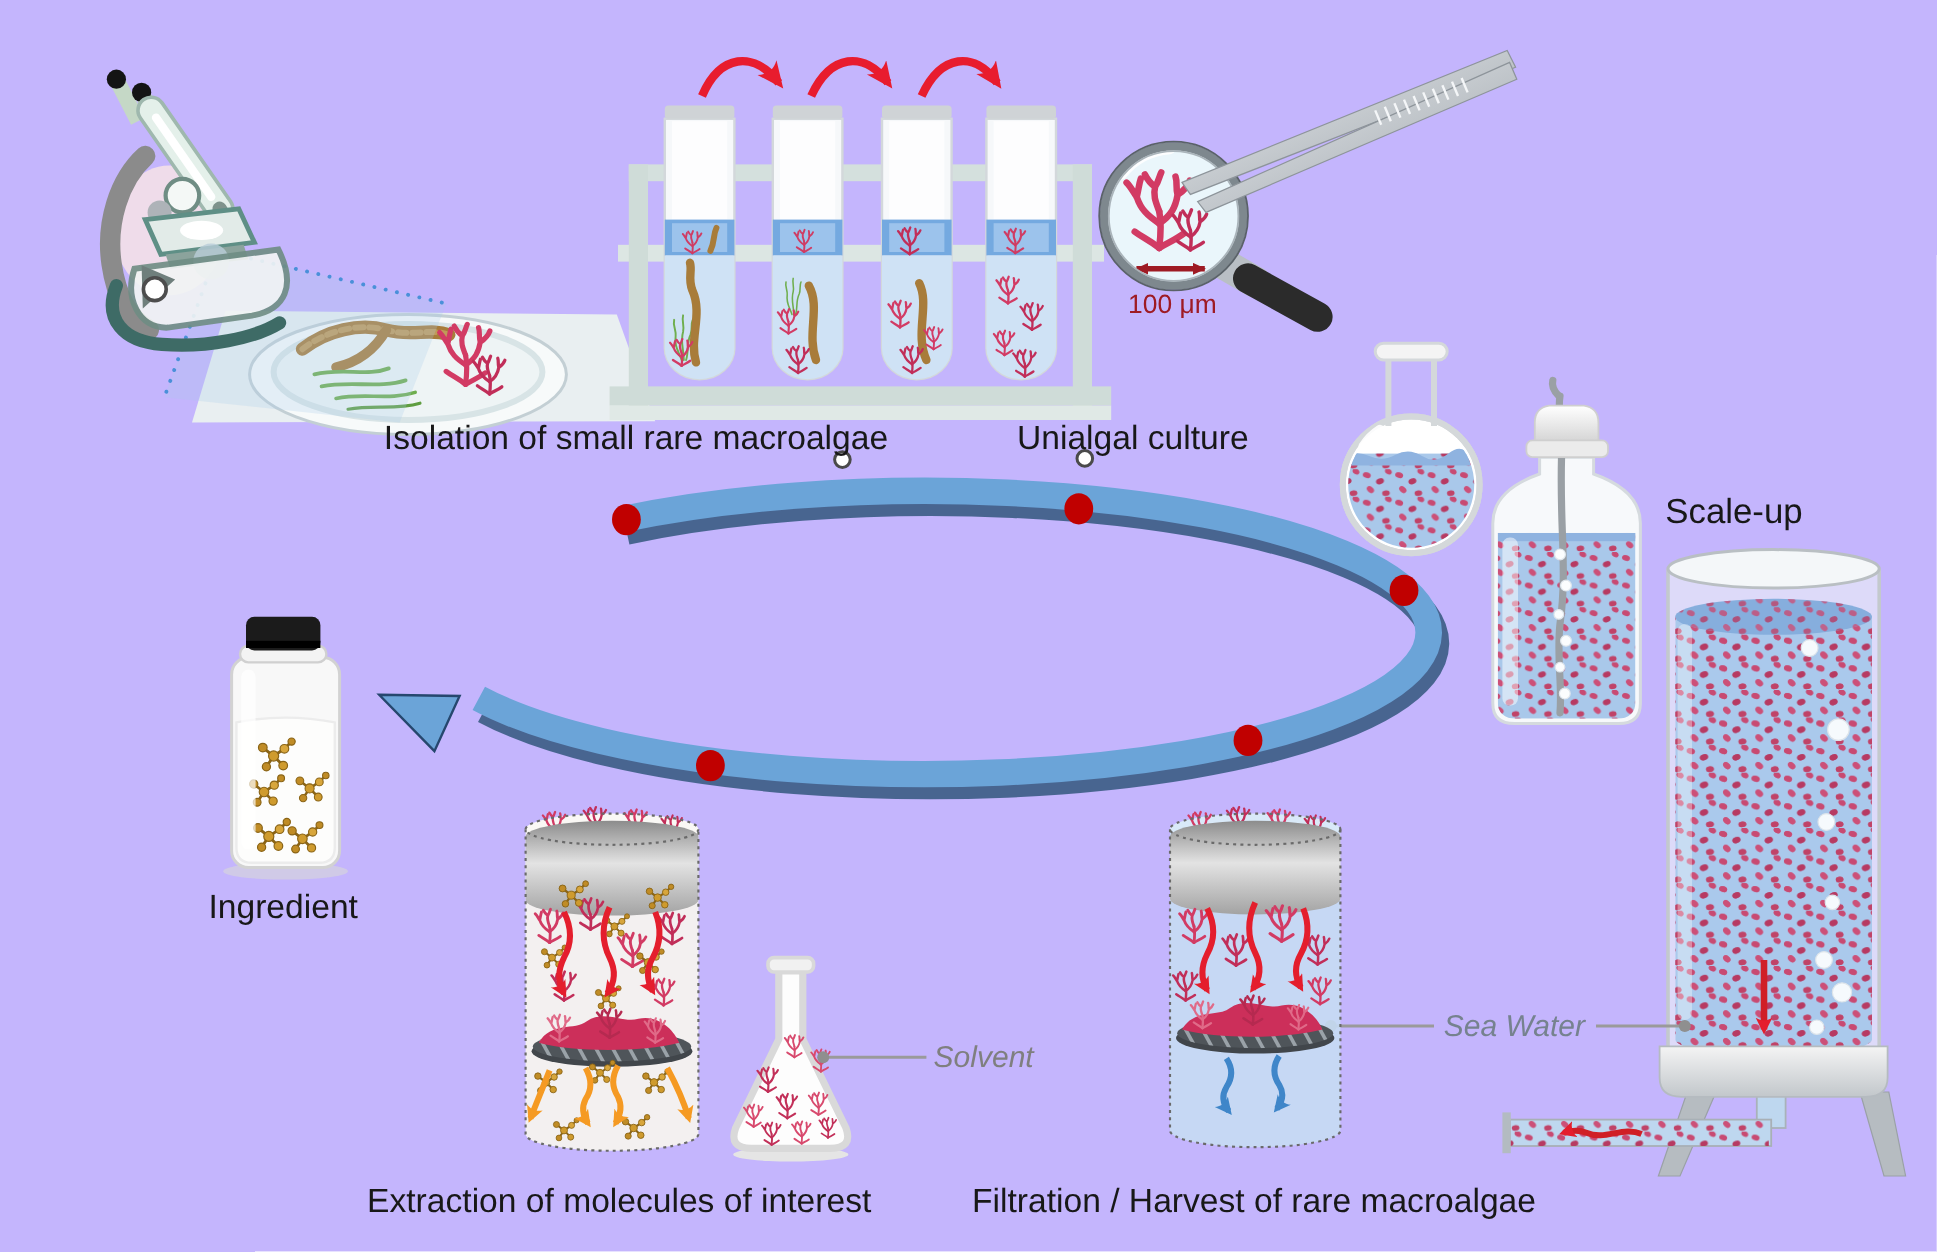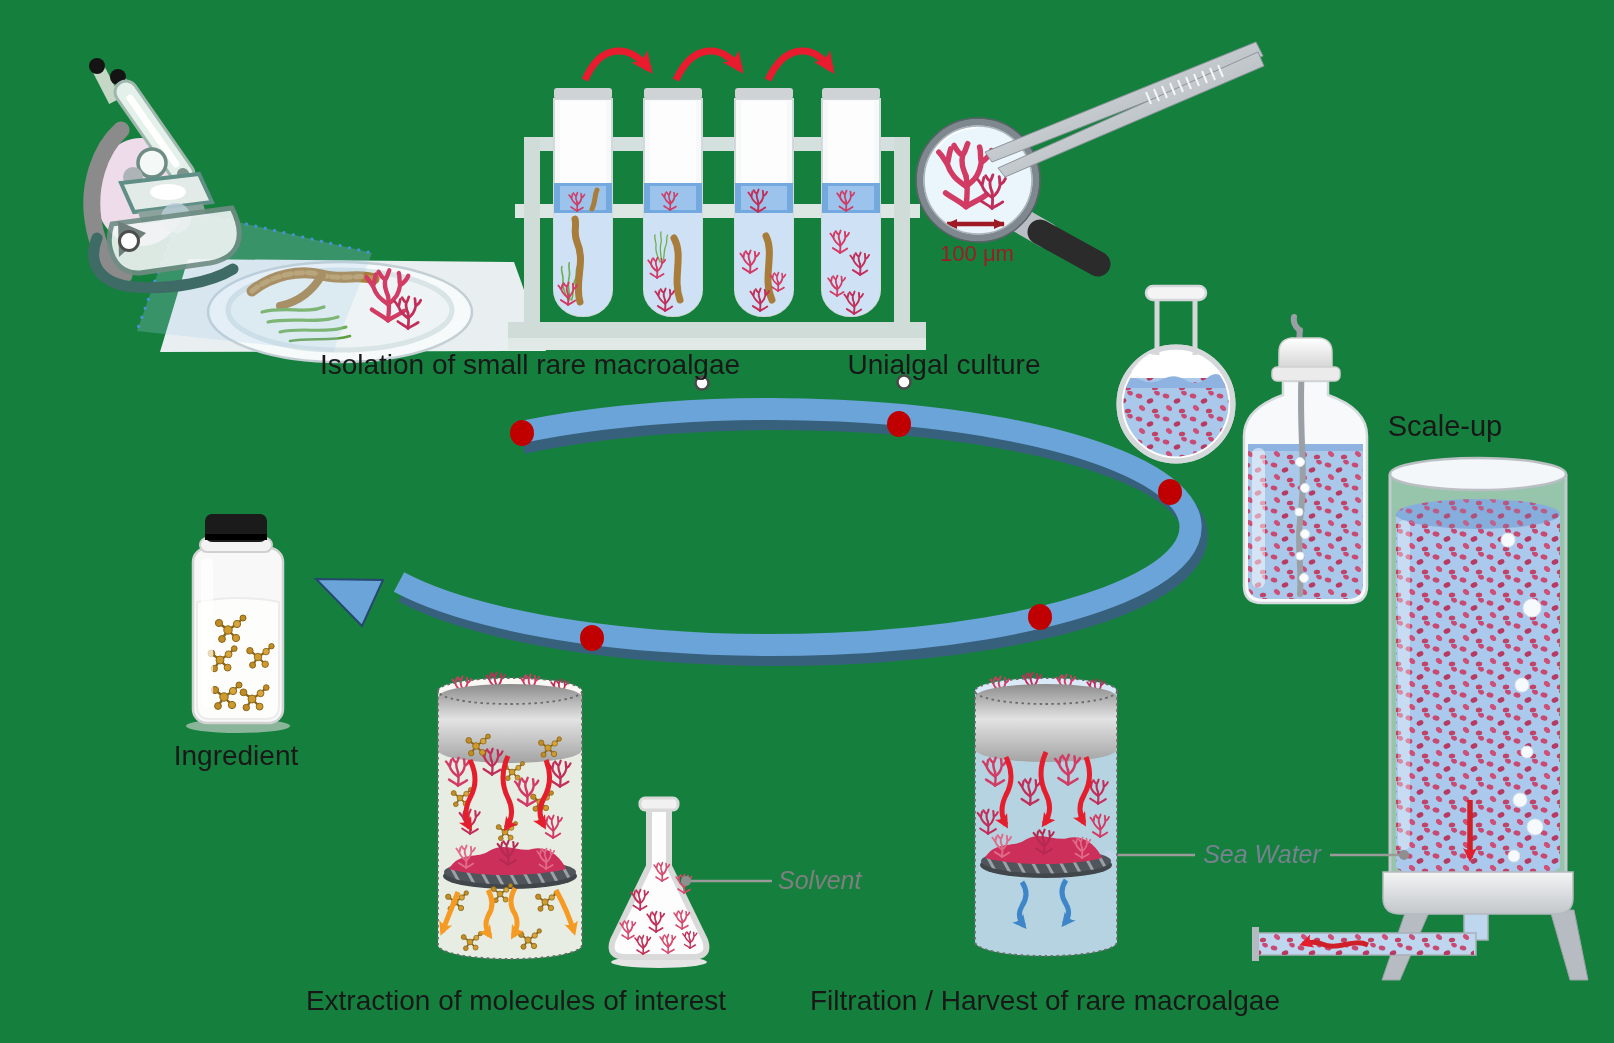--- a/index.html
+++ b/index.html
@@ -1,16 +1,16 @@
 <!DOCTYPE html>
 <html><head>
 <meta charset="utf-8">
 <style>
   html,body{margin:0;padding:0;background:#fff;}
-  .stage{position:relative;width:1614px;height:1043px;background:#15803d;overflow:hidden;
+  .stage{position:relative;width:1614px;height:1043px;background:#c4b5fd;overflow:hidden;
          font-family:"Liberation Sans", sans-serif;}
   svg{position:absolute;left:0;top:0;}
   text{font-family:"Liberation Sans", sans-serif;}
   .caption{font-size:28px;fill:#181818;}
   .annot{font-size:25px;font-style:italic;fill:#76828f;}
   .scalebar{font-size:22px;fill:#9e1b24;}
 </style>
 </head>
 <body>
 

